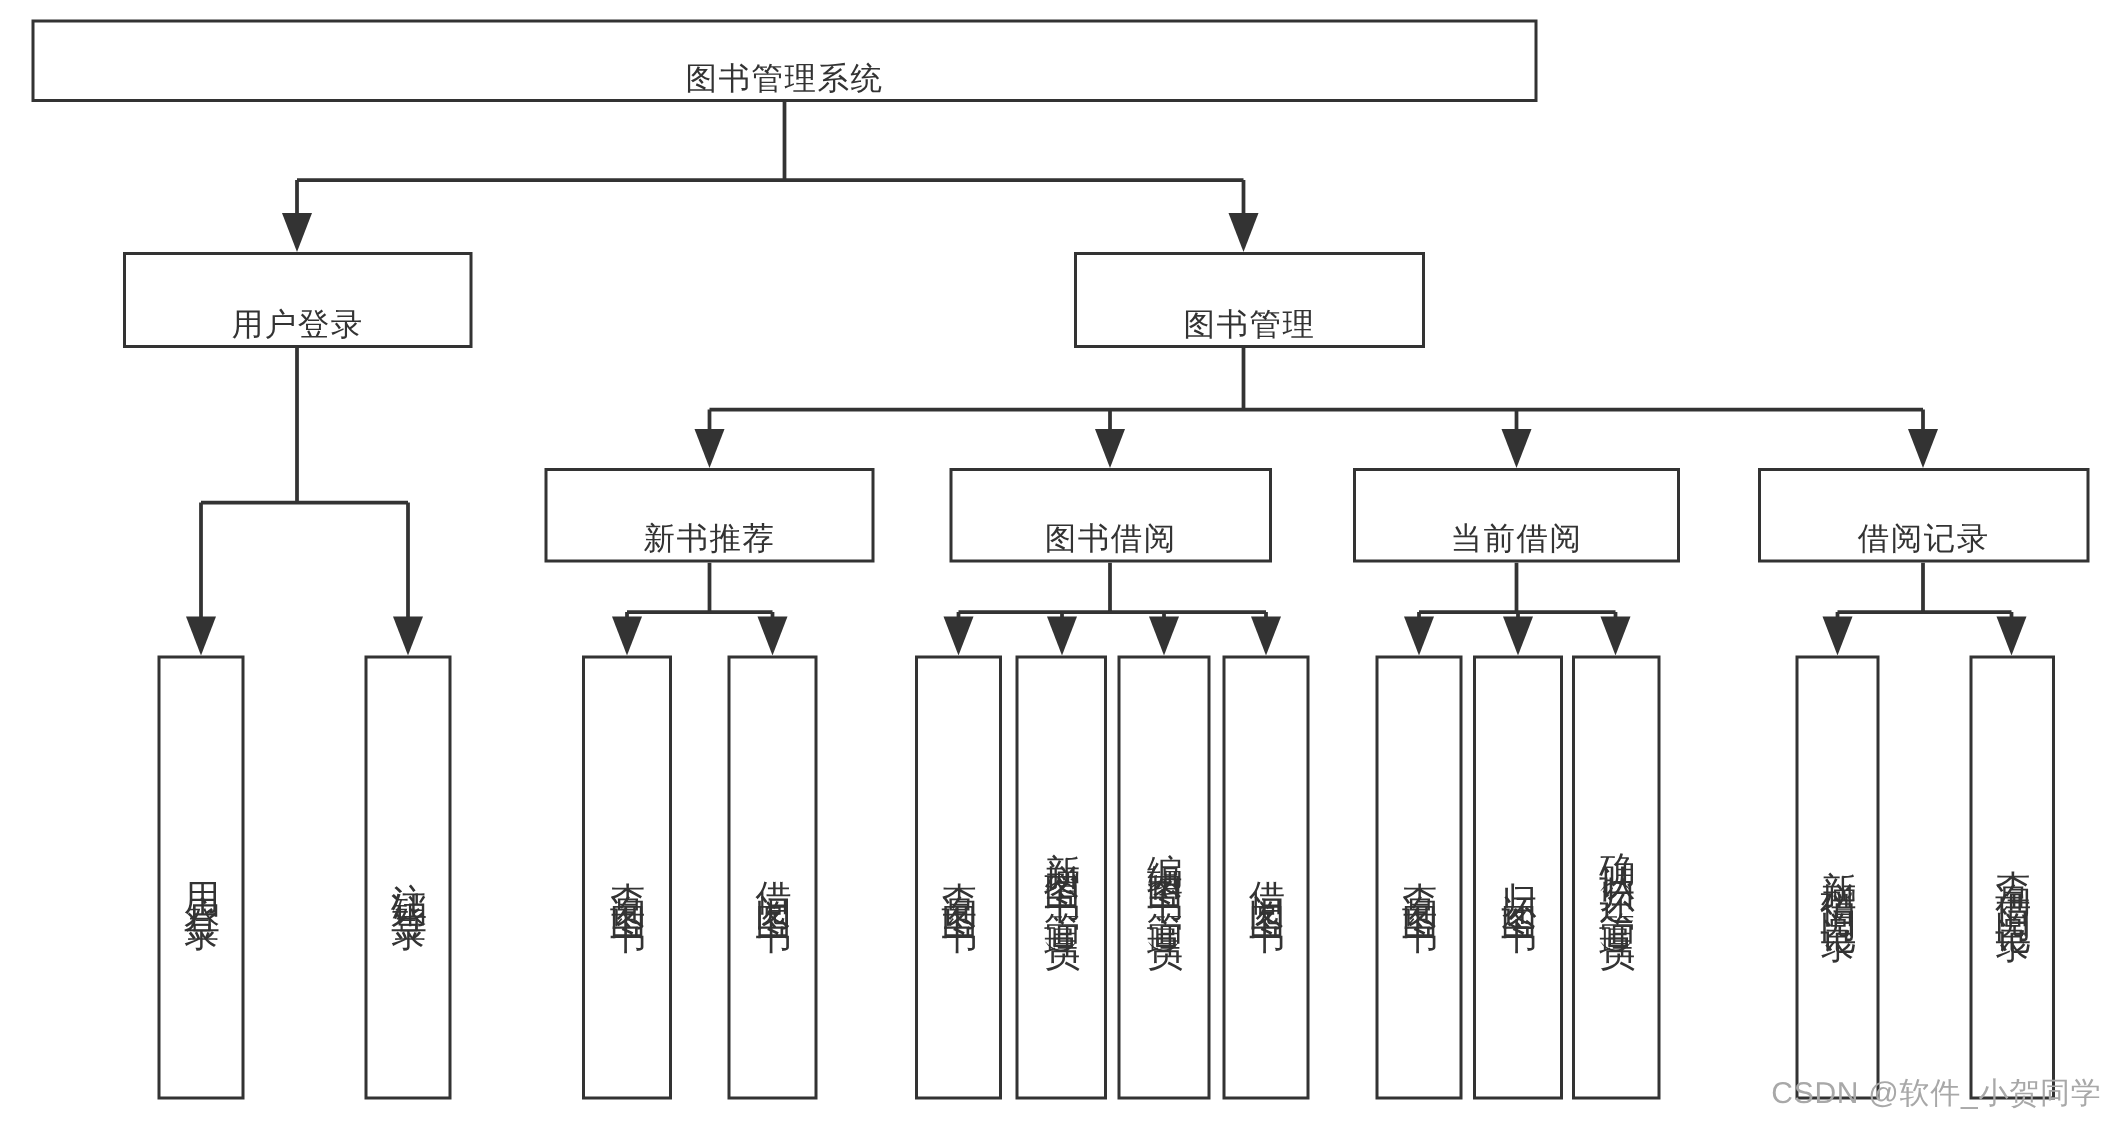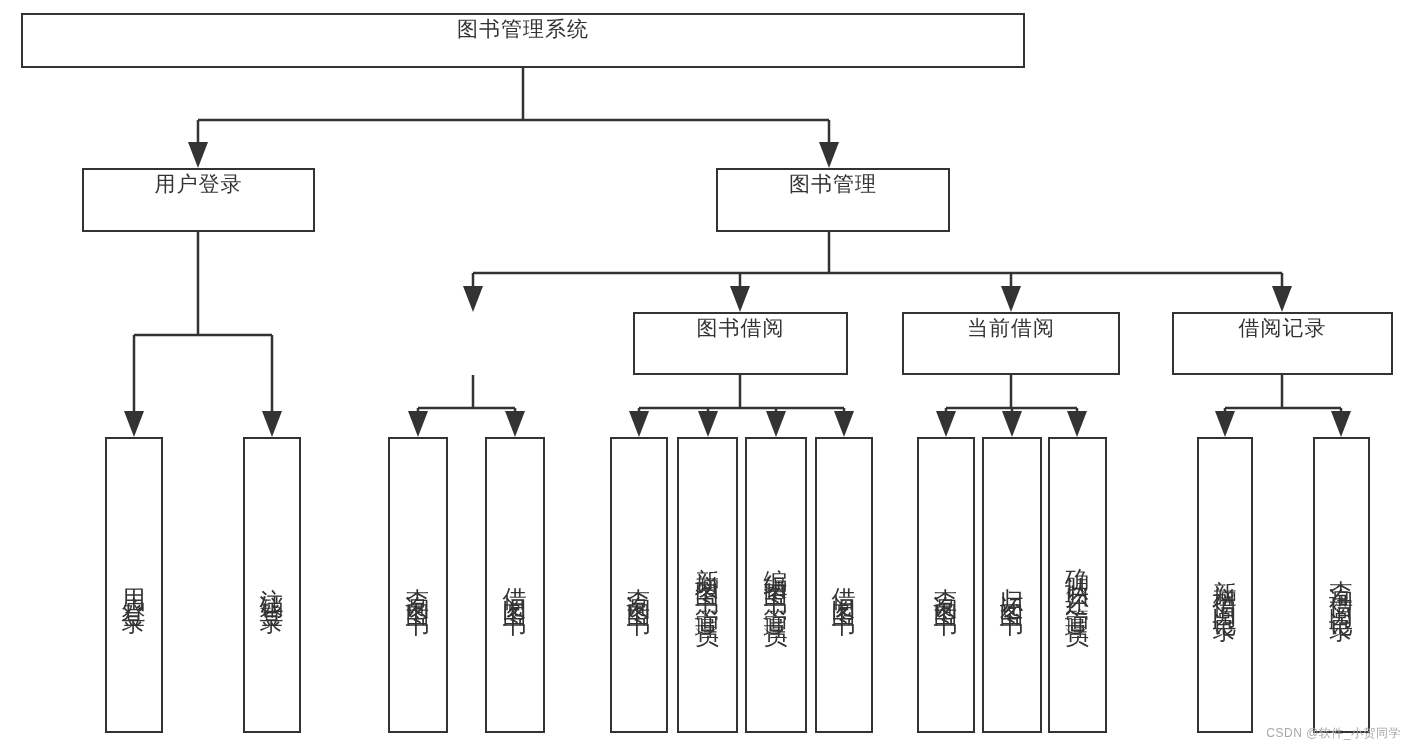--- a/index.html
+++ b/index.html
@@ -15,21 +15,21 @@
     position: absolute;
     left: 0; top: 0;
     width: 1405px; height: 747px;
   }
   .node {
     position: absolute;
     box-sizing: border-box;
     border: 2.5px solid #333333;
     background: #ffffff;
     display: flex;
-    align-items: flex-start;
+    align-items: flex-end;
     justify-content: center;
     font-size: 21px;
     letter-spacing: 1px;
     color: #333333;
     z-index: 2;
   }
   .leaf {
     position: absolute;
     box-sizing: border-box;
     border: 2.5px solid #333333;
@@ -70,21 +70,21 @@
   .l-borrow2       { left: 815px;  width: 58px; }
   .l-query3        { left: 917px;  width: 58px; }
   .l-return-book   { left: 982px;  width: 60px; }
   .l-confirm-ret   { left: 1048px; width: 59px; }
   .l-add-record    { left: 1197px; width: 56px; }
   .l-query-record  { left: 1313px; width: 57px; }
   #watermark {
     position: absolute;
     right: 4px;
     bottom: 5px;
-    font-size: 12px;
+    font-size: 20px;
     color: #a8a8a8;
     letter-spacing: 0.5px;
     z-index: 3;
   }
 </style>
 </head>
 <body>
 
 <div id="canvas">
 
@@ -126,20 +126,23 @@
     <span>图书管理系统</span>
   </div>
 
   <div class="node n-user-login">
     <span>用户登录</span>
   </div>
   <div class="node n-book-mgmt">
     <span>图书管理</span>
   </div>
 
+  <div class="node n-new-book-rec">
+    <span>新书推荐</span>
+  </div>
   <div class="node n-cur-borrow">
     <span>当前借阅</span>
   </div>
   <div class="node n-book-borrow">
     <span>图书借阅</span>
   </div>
   <div class="node n-borrow-rec">
     <span>借阅记录</span>
   </div>
 

